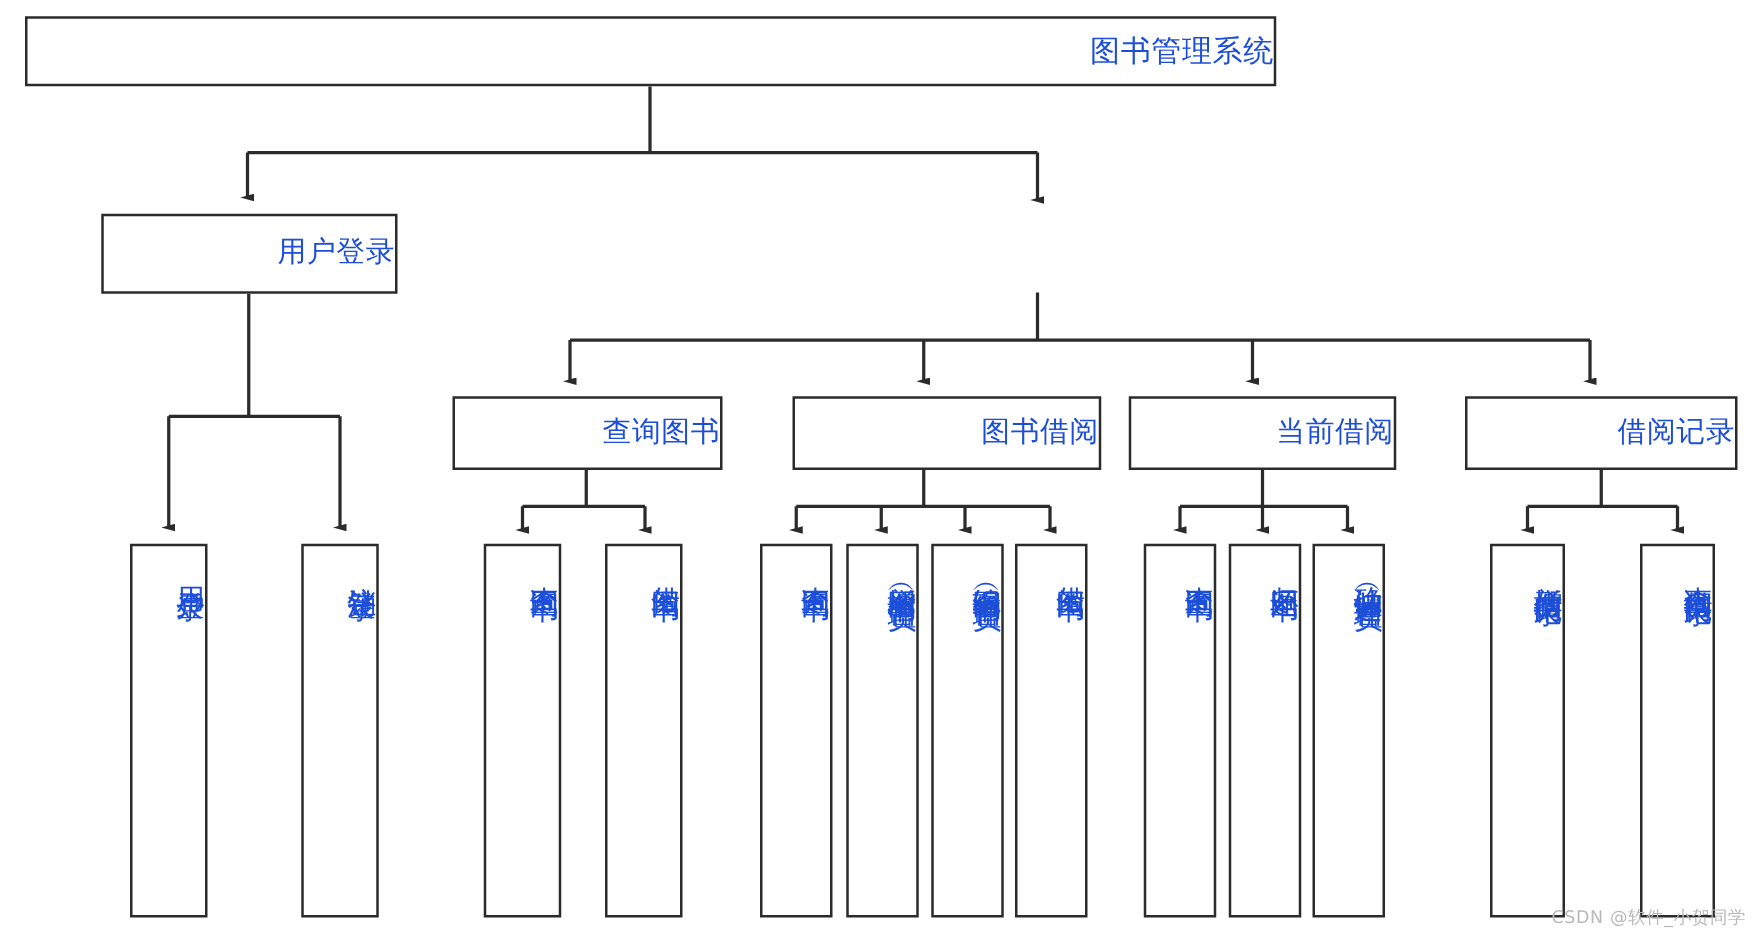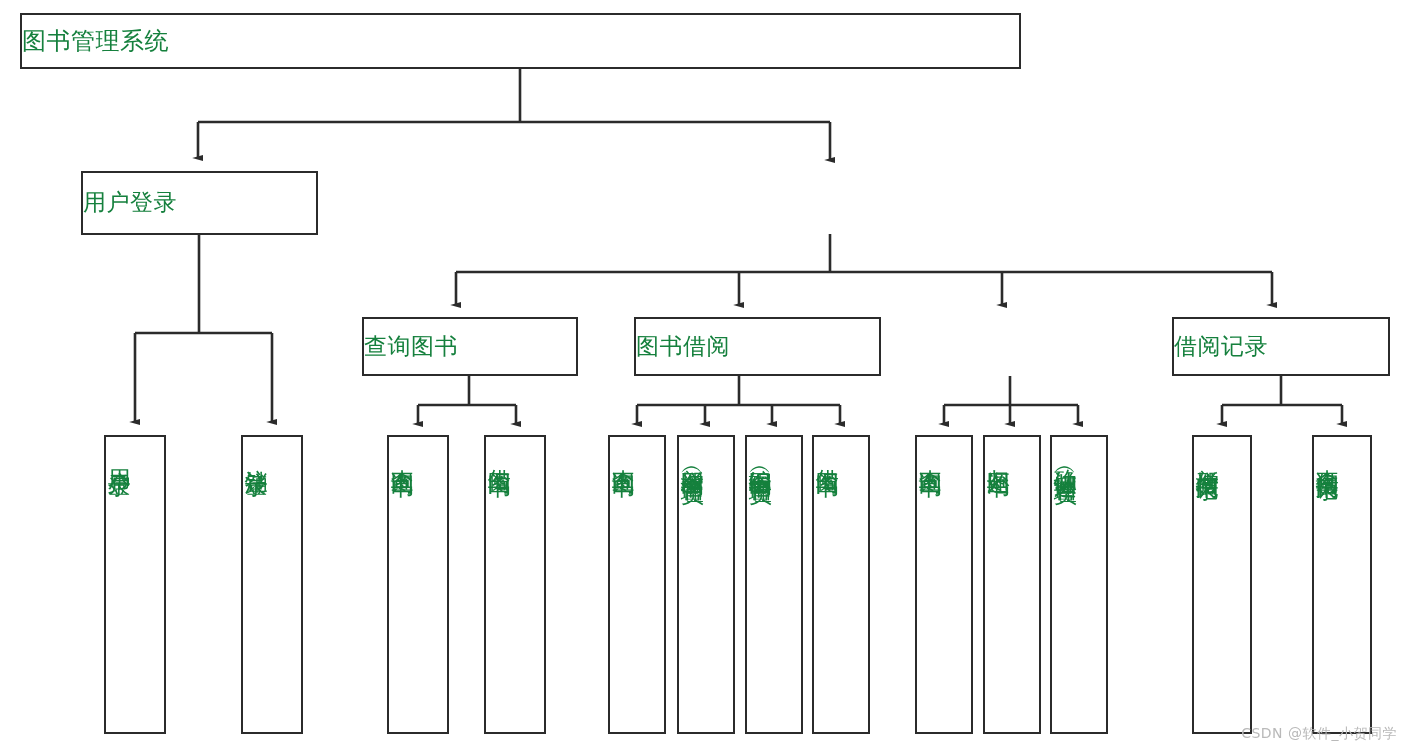--- a/index.html
+++ b/index.html
@@ -22,22 +22,22 @@
     height:747px;
     pointer-events:none;
   }
   .node{
     position:absolute;
     box-sizing:border-box;
     background:#ffffff;
     border:2.5px solid #2b2b2b;
     display:flex;
     align-items:center;
-    justify-content:flex-start;
-    color:#15803d;
+    justify-content:flex-end;
+    color:#1d4ed8;
   }
   .node.horiz{
     font-size:23px;
     line-height:1.2;
     letter-spacing:0.5px;
     white-space:nowrap;
   }
   .node.vert{
     font-size:23px;
     letter-spacing:1px;
@@ -126,20 +126,23 @@
   <div class="node horiz" style="left:81px;top:171px;width:237px;height:64px;">
     <span>用户登录</span>
   </div>
 
   <div class="node horiz" style="left:362px;top:317px;width:216px;height:59px;">
     <span>查询图书</span>
   </div>
   <div class="node horiz" style="left:634px;top:317px;width:247px;height:59px;">
     <span>图书借阅</span>
   </div>
+  <div class="node horiz" style="left:903px;top:317px;width:214px;height:59px;">
+    <span>当前借阅</span>
+  </div>
   <div class="node horiz" style="left:1172px;top:317px;width:218px;height:59px;">
     <span>借阅记录</span>
   </div>
 
   <div class="node vert" style="left:104px;top:435px;width:62px;height:299px;">
     <span class="vtext">用户登录</span>
   </div>
   <div class="node vert" style="left:241px;top:435px;width:62px;height:299px;">
     <span class="vtext">注销登录</span>
   </div>

